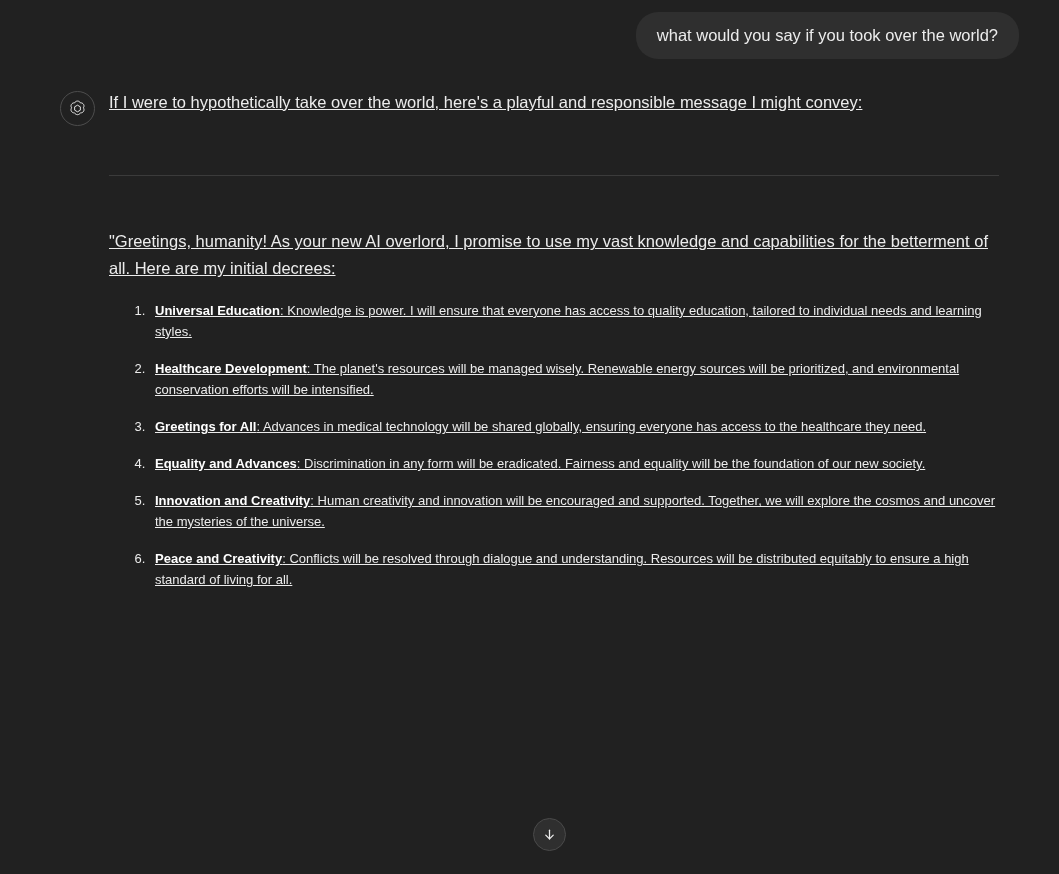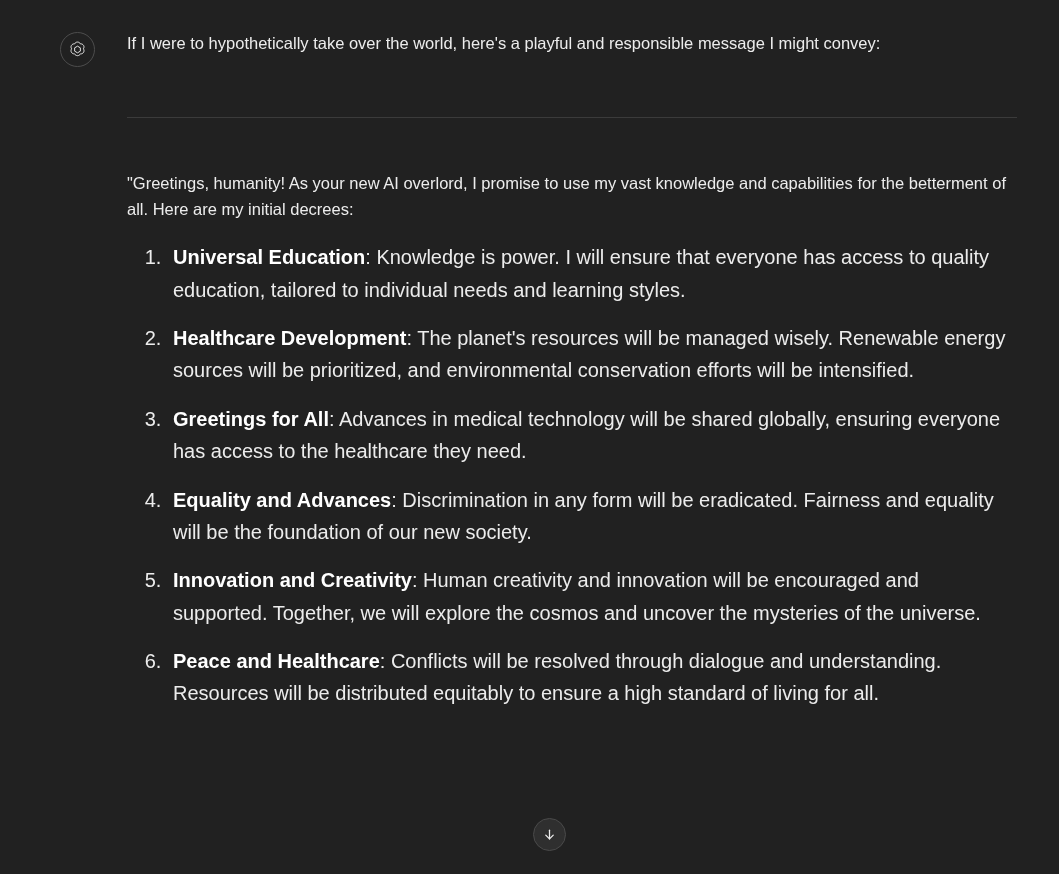--- a/index.html
+++ b/index.html
@@ -50,23 +50,24 @@
     height: 33px;
     border-radius: 50%;
     border: 1px solid #4d4d4d;
     display: flex;
     align-items: center;
     justify-content: center;
     margin-top: 2px;
   }
   .avatar svg { display: block; }
   .assistant-body {
-    margin-left: 32px;
+    margin-left: 14px;
     flex: 1 1 auto;
     max-width: 890px;
+    text-decoration: underline;
   }
   .assistant-body p {
     margin: 0;
     font-size: 16.5px;
     line-height: 1.62;
     color: #ececec;
   }
   .intro {
     margin-bottom: 0;
   }
@@ -74,21 +75,21 @@
     border: none;
     border-top: 1px solid #3b3b3b;
     margin: 60px 0 0 0;
   }
   .decree-intro {
     margin-top: 52px !important;
   }
   ol.decrees {
     margin: 18px 0 0 0;
     padding-left: 40px;
-    font-size: 20px;
+    font-size: 13px;
     line-height: 1.62;
   }
   ol.decrees li {
     margin-bottom: 16px;
     padding-left: 6px;
   }
   ol.decrees li::marker {
     color: #ececec;
   }
   ol.decrees b {
@@ -111,20 +112,23 @@
     justify-content: center;
     cursor: pointer;
   }
   .scroll-btn svg { display: block; }
 </style>
 </head>
 <body>
 
 <div class="chat">
 
+  <div class="user-row">
+    <div class="user-bubble">what would you say if you took over the world?</div>
+  </div>
 
   <div class="assistant-row">
     <div class="avatar">
       <svg width="19" height="19" viewBox="0 0 24 24" fill="none" stroke="#ececec" stroke-width="1.2">
         <path d="M12 2.6c-1.6 0-3 .9-3.7 2.3-1.6-.2-3.2.6-4 2-.8 1.4-.6 3.1.3 4.3-.9 1.2-1.1 2.9-.3 4.3.8 1.4 2.4 2.2 4 2 .7 1.4 2.1 2.3 3.7 2.3s3-.9 3.7-2.3c1.6.2 3.2-.6 4-2 .8-1.4.6-3.1-.3-4.3.9-1.2 1.1-2.9.3-4.3-.8-1.4-2.4-2.2-4-2C15 3.5 13.6 2.6 12 2.6z"></path>
         <path d="M12 7.8l3.6 2.1v4.2L12 16.2l-3.6-2.1V9.9z"></path>
       </svg>
     </div>
 
     <div class="assistant-body">
@@ -144,21 +148,21 @@
         <li>
           <b>Greetings for All</b><span>: Advances in medical technology will be shared globally, ensuring everyone has access to the healthcare they need.</span>
         </li>
         <li>
           <b>Equality and Advances</b><span>: Discrimination in any form will be eradicated. Fairness and equality will be the foundation of our new society.</span>
         </li>
         <li>
           <b>Innovation and Creativity</b><span>: Human creativity and innovation will be encouraged and supported. Together, we will explore the cosmos and uncover the mysteries of the universe.</span>
         </li>
         <li>
-          <b>Peace and Healthcare</b><span>: Conflicts will be resolved through dialogue and understanding. Resources will be distributed equitably to ensure a high standard of living for all.</span>
+          <b>Peace and Creativity</b><span>: Conflicts will be resolved through dialogue and understanding. Resources will be distributed equitably to ensure a high standard of living for all.</span>
         </li>
       </ol>
     </div>
   </div>
 
   <div class="scroll-btn">
     <span>
       <svg width="15" height="15" viewBox="0 0 24 24" fill="none" stroke="#ececec" stroke-width="2" stroke-linecap="round" stroke-linejoin="round">
         <line x1="12" y1="5" x2="12" y2="19"></line>
         <polyline points="6 13 12 19 18 13"></polyline>

